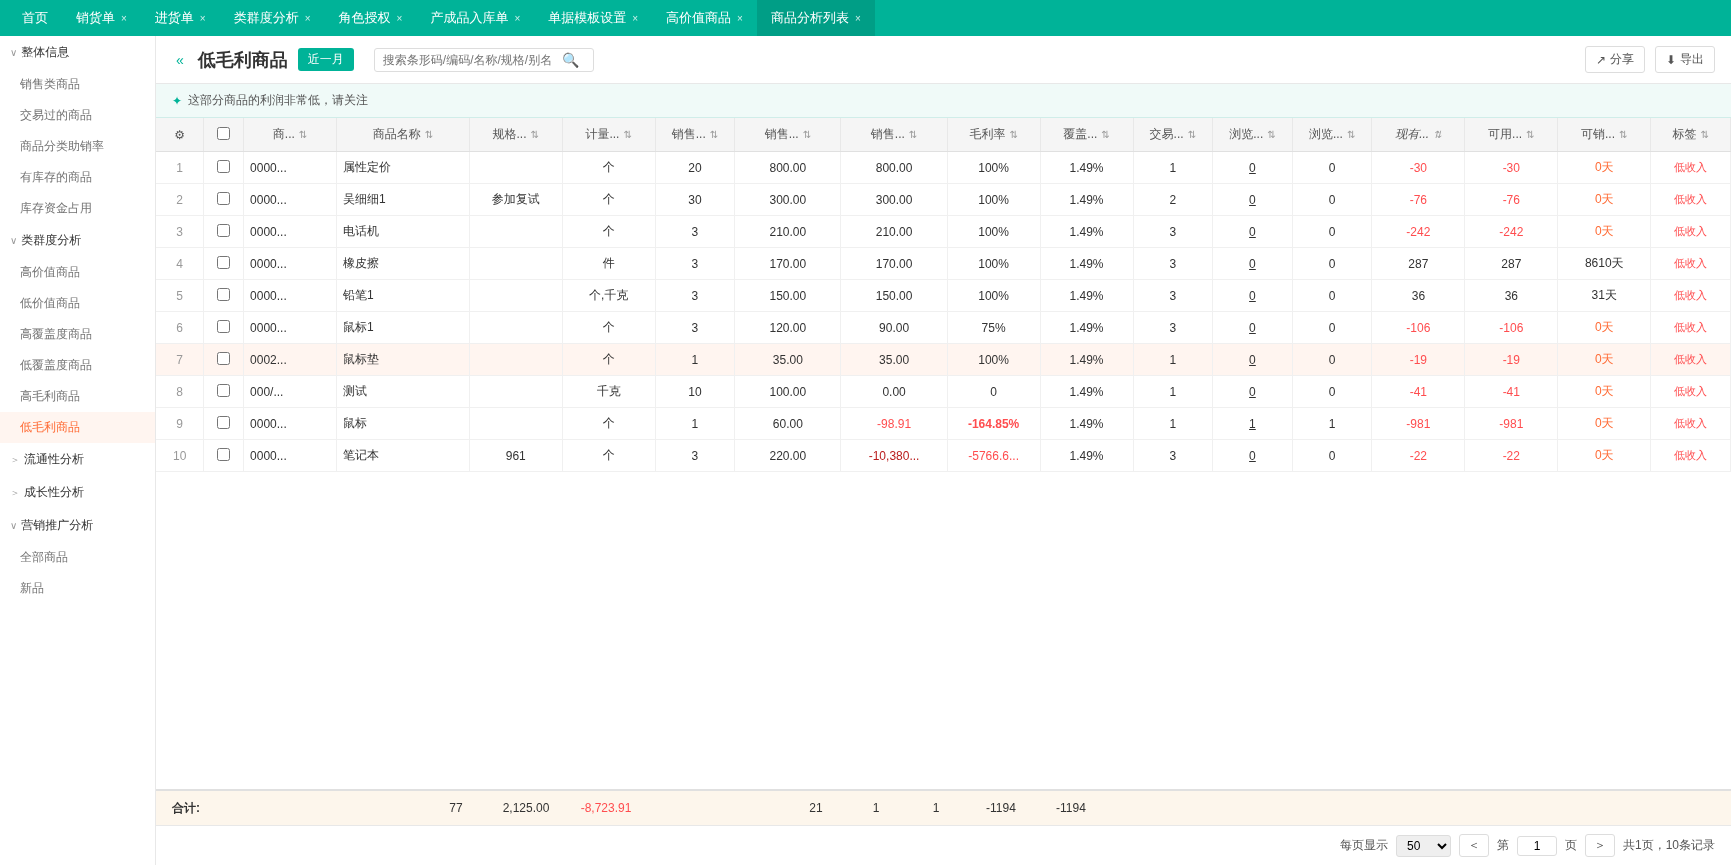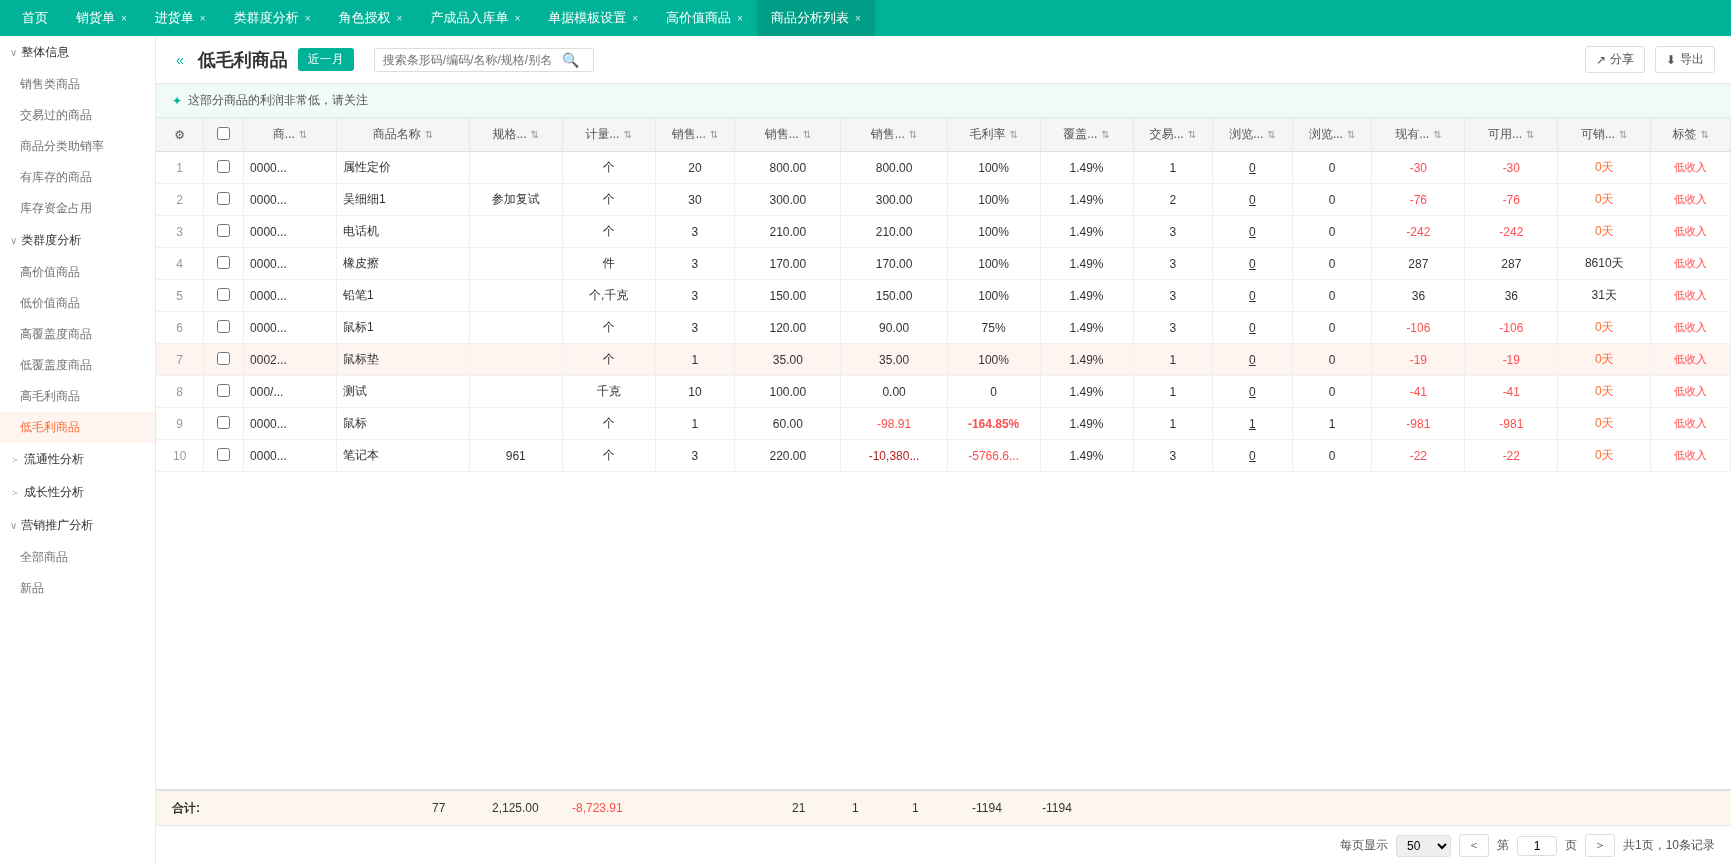--- a/index.html
+++ b/index.html
@@ -48,21 +48,21 @@
     tbody tr.highlighted { background: #fff5f0; }
     tbody td { padding: 7px 6px; text-align: center; border-right: 1px solid #f0f0f0; white-space: nowrap; color: #333; }
     tbody td.text-left { text-align: left; }
     .tag-low-income { color: #ff4d4f; font-size: 11px; }
     .link-underline { color: #333; text-decoration: underline; cursor: pointer; }
 
     
     .footer-total { background: #fdf6ec; border-top: 2px solid #e0e0e0; display: flex; align-items: center; padding: 8px 0; min-height: 36px; }
     .footer-total-label { padding: 0 16px; font-weight: bold; color: #333; width: 270px; flex-shrink: 0; }
     .footer-cells { display: flex; flex: 1; }
-    .footer-cell { padding: 0 6px; }
+    .footer-cell { text-align: center; padding: 0 6px; }
 
     
     .pagination { display: flex; align-items: center; justify-content: flex-end; padding: 8px 16px; border-top: 1px solid #e8e8e8; gap: 8px; background: #fff; }
     .pagination-label { color: #555; }
     .pagination-select { border: 1px solid #ddd; border-radius: 3px; padding: 2px 6px; font-size: 12px; }
     .pagination-btn { border: 1px solid #ddd; border-radius: 3px; padding: 2px 8px; background: #fff; cursor: pointer; color: #555; font-size: 12px; }
     .pagination-page { border: 1px solid #ddd; border-radius: 3px; padding: 2px 6px; font-size: 12px; width: 40px; text-align: center; }
     .page-info { color: #555; }
 
     
@@ -268,21 +268,21 @@
                   <span>浏览...</span>
                   <span class="sort-icon">⇅</span>
                 </div>
             </th>
             <th style="width:60px;">
               <div class="th-content">
                   <span>浏览...</span>
                   <span class="sort-icon">⇅</span>
                 </div>
             </th>
-            <th style="width:70px;">
+            <th style="width:70px;font-style:italic;">
               <div class="th-content">
                   <span>现有...</span>
                   <span class="sort-icon">⇅</span>
                 </div>
             </th>
             <th style="width:70px;">
               <div class="th-content">
                   <span>可用...</span>
                   <span class="sort-icon">⇅</span>
                 </div>

